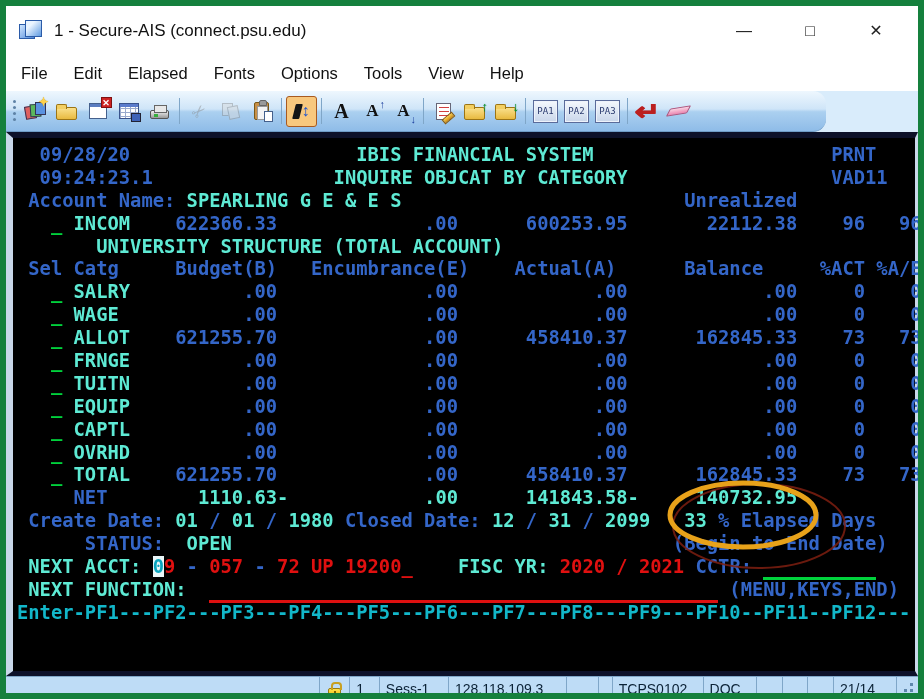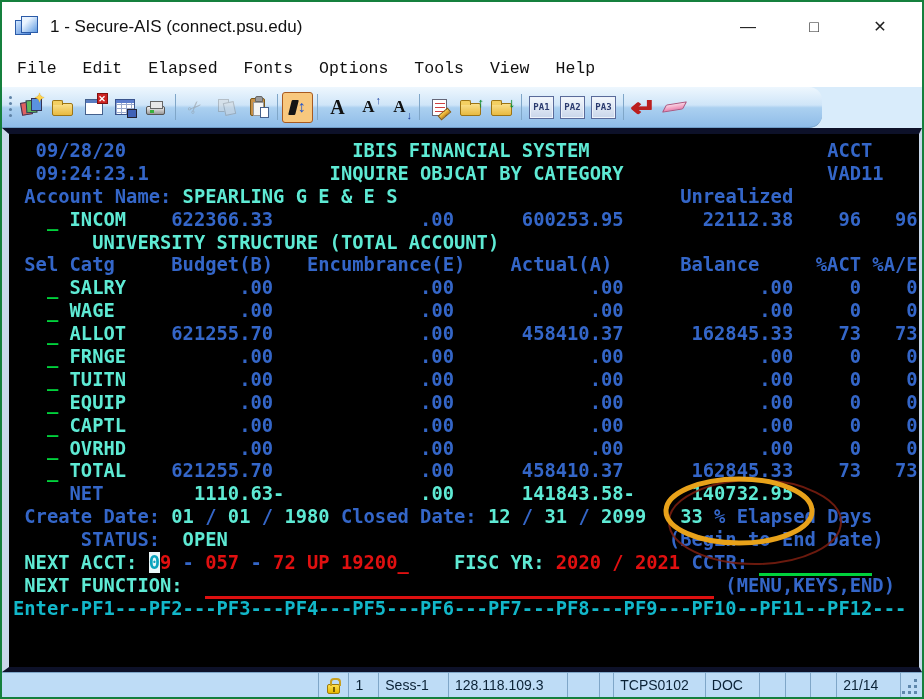--- a/index.html
+++ b/index.html
@@ -1,34 +1,34 @@
 <!DOCTYPE html>
 <html><head>
 <meta charset="utf-8">
 <style>
   * { margin:0; padding:0; box-sizing:border-box; }
   body { background:#444; font-family:"Liberation Sans", sans-serif; }
   #window {
     width:924px; height:699px; position:relative; background:#fff;
-    border:2px solid #15803d; overflow:hidden; margin:0 auto;
+    border:6px solid #15803d; overflow:hidden; margin:0 auto;
   }
   
   .titlebar { height:49px; display:flex; align-items:center; background:#fff; }
   .appicon { width:24px; height:21px; position:relative; margin-left:13px; flex:0 0 auto; }
   .appicon .p1 { position:absolute; left:0; top:4px; width:16px; height:15px;
     background:linear-gradient(135deg,#cfe6ff,#4d86d8); border:1px solid #2b5ba8; }
   .appicon .p2 { position:absolute; left:6px; top:0; width:17px; height:17px;
     background:linear-gradient(135deg,#eaf4ff 30%,#5f9be2); border:1px solid #2b5ba8; }
   .titletext { font-size:17px; color:#111; margin-left:11px; flex:1 1 auto;
     white-space:nowrap; overflow:hidden; }
   .wctrls { display:flex; margin-right:26px; }
   .wctrl { width:32px; text-align:center; font-size:16px; color:#222; cursor:default;
     margin-left:34px; line-height:49px; }
   
-  .menubar { height:36px; display:flex; align-items:center; background:#fff; padding-left:2px;font-family:Liberation Mono, monospace; }
+  .menubar { height:36px; display:flex; align-items:center; background:#fff; padding-left:2px; }
   .menuitem { font-size:16.5px; color:#111; padding:0 13px; line-height:34px; }
   
   .toolbar { height:41px; background:#d9ecfb; position:relative; }
   .tband { position:absolute; left:0; top:0; height:41px; width:820px;
     background:linear-gradient(#eef7fe 0%, #cfe5f8 45%, #abd0f0 52%, #8fbce8 100%);
     border-radius:0 13px 13px 0; border-bottom:1px solid #6f9cc6;
     display:flex; align-items:center; padding-left:3px; }
   .gripv { width:8px; height:26px; margin:0 2px 0 1px; position:relative; }
   .gripv::before { content:""; position:absolute; left:3px; top:2px; width:3px; height:3px;
     background:#5e82a6; border-radius:50%;
@@ -82,21 +82,21 @@
   .arr-up, .arr-dn { position:absolute; right:2px; font-size:11px; font-weight:bold; color:#1c3f9e; font-style:normal; }
   .arr-up { top:1px; } .arr-dn { bottom:1px; }
   .note { width:15px; height:17px; background:#fff; border:1px solid #667; position:relative;
     background-image:repeating-linear-gradient(#d04040 0 1px, rgba(0,0,0,0) 1px 4px);
     background-size:10px 12px; background-position:2px 3px; background-repeat:no-repeat; }
   .note::after { content:""; position:absolute; right:-5px; bottom:-2px; width:11px; height:4px;
     background:linear-gradient(#ffd24d,#c8891a); transform:rotate(-40deg); border:1px solid #8a5c10; }
   .fold-arrow { position:absolute; right:1px; top:2px; font-size:13px; font-weight:bold;
     color:#0f9a28; font-style:normal; text-shadow:0 0 1px #064; }
   .pakey { width:25px; height:23px; background:linear-gradient(#f4f8fd,#c9d6ea);
-    border:1px solid #5a6b9a; box-shadow:inset 0 0 0 1px #eef3fb; font-size:9px; font-weight:bold;
+    border:1px solid #5a6b9a; box-shadow:inset 0 0 0 1px #eef3fb; font-size:9px; font-weight:normal;
     color:#2a3a6e; display:flex; align-items:center; justify-content:center;
     font-family:"DejaVu Sans Mono", monospace; }
   .enterarrow { color:#bb1f1f; font-size:25px; font-weight:bold; transform:scaleX(1.2);
     text-shadow:0.6px 0 #bb1f1f, -0.6px 0 #bb1f1f; }
   .erz { width:19px; height:8px; background:linear-gradient(#fad2e2,#ec86b0);
     border:1px solid #b05078; transform:skewX(-35deg) rotate(-10deg); border-radius:1px; }
   
   .termframe { height:544px; background:#000;
     border-top:6px solid #0d1129; border-bottom:5px solid #0d1129;
     border-left:7px solid #c9d8ea; border-right:3px solid #c9d8ea; position:relative; }
@@ -239,21 +239,21 @@
         <span class="enterarrow">↵</span>
       </div>
       <div class="tbtn">
         <span class="erz"></span>
       </div>
     </div>
   </div>
 
   <div class="termframe">
     <div id="term">
-        <div class="tl"><span class="seg b">  09/28/20</span><span class="seg w">                    IBIS FINANCIAL SYSTEM</span><span class="seg b">                     ACCT</span></div>
+        <div class="tl"><span class="seg b">  09/28/20</span><span class="seg w">                    IBIS FINANCIAL SYSTEM</span><span class="seg b">                     PRNT</span></div>
         <div class="tl"><span class="seg b">  09:24:23.1</span><span class="seg w">                INQUIRE OBJCAT BY CATEGORY</span><span class="seg b">                  VAD11</span></div>
         <div class="tl"><span class="seg b"> Account Name:</span><span class="seg w"> SPEARLING G E &amp; E S</span><span class="seg b">                         Unrealized</span></div>
         <div class="tl"><span class="seg g">   _</span><span class="seg w"> INCOM</span><span class="seg b">    622366.33             .00      600253.95       22112.38    96   96</span></div>
         <div class="tl"><span class="seg w">       UNIVERSITY STRUCTURE (TOTAL ACCOUNT)</span></div>
         <div class="tl"><span class="seg b"> Sel Catg     Budget(B)   Encumbrance(E)    Actual(A)      Balance     %ACT %A/E</span></div>
         <div class="tl"><span class="seg g">   _</span><span class="seg w"> SALRY</span><span class="seg b">          .00             .00            .00            .00     0    0</span></div>
         <div class="tl"><span class="seg g">   _</span><span class="seg w"> WAGE</span><span class="seg b">           .00             .00            .00            .00     0    0</span></div>
         <div class="tl"><span class="seg g">   _</span><span class="seg w"> ALLOT</span><span class="seg b">    621255.70             .00      458410.37      162845.33    73   73</span></div>
         <div class="tl"><span class="seg g">   _</span><span class="seg w"> FRNGE</span><span class="seg b">          .00             .00            .00            .00     0    0</span></div>
         <div class="tl"><span class="seg g">   _</span><span class="seg w"> TUITN</span><span class="seg b">          .00             .00            .00            .00     0    0</span></div>

